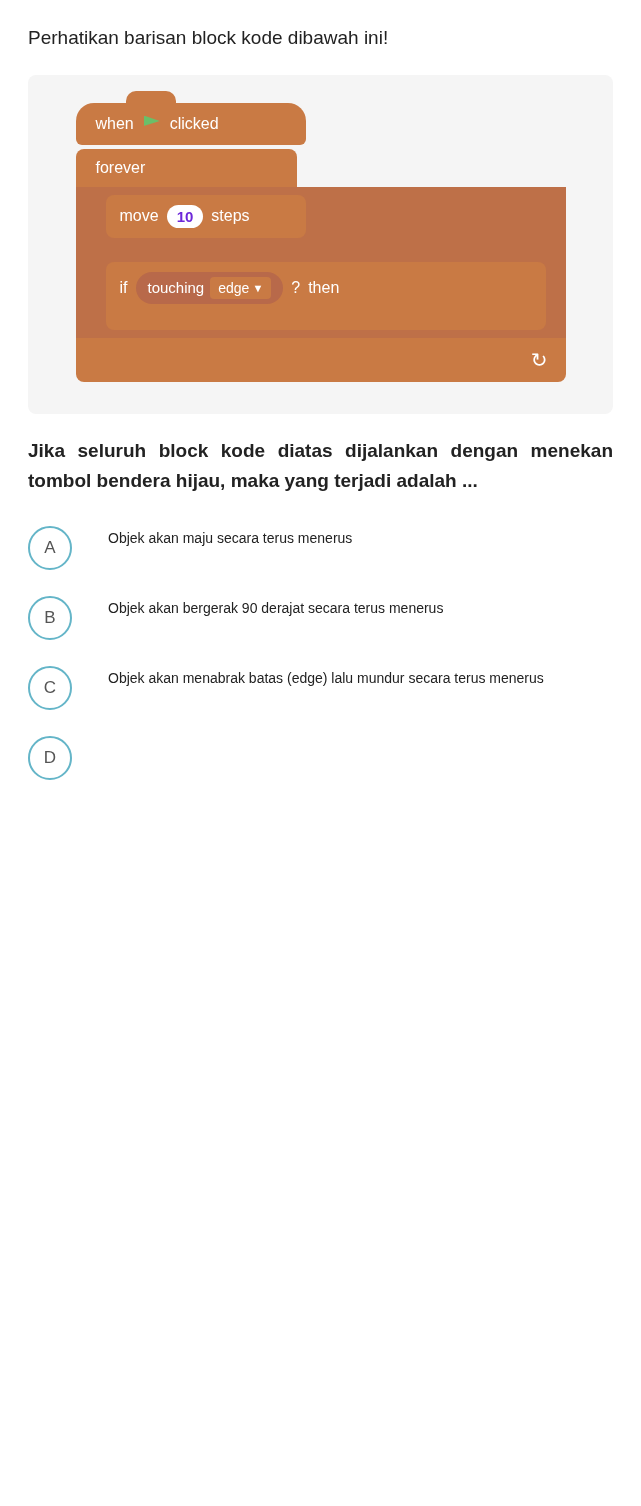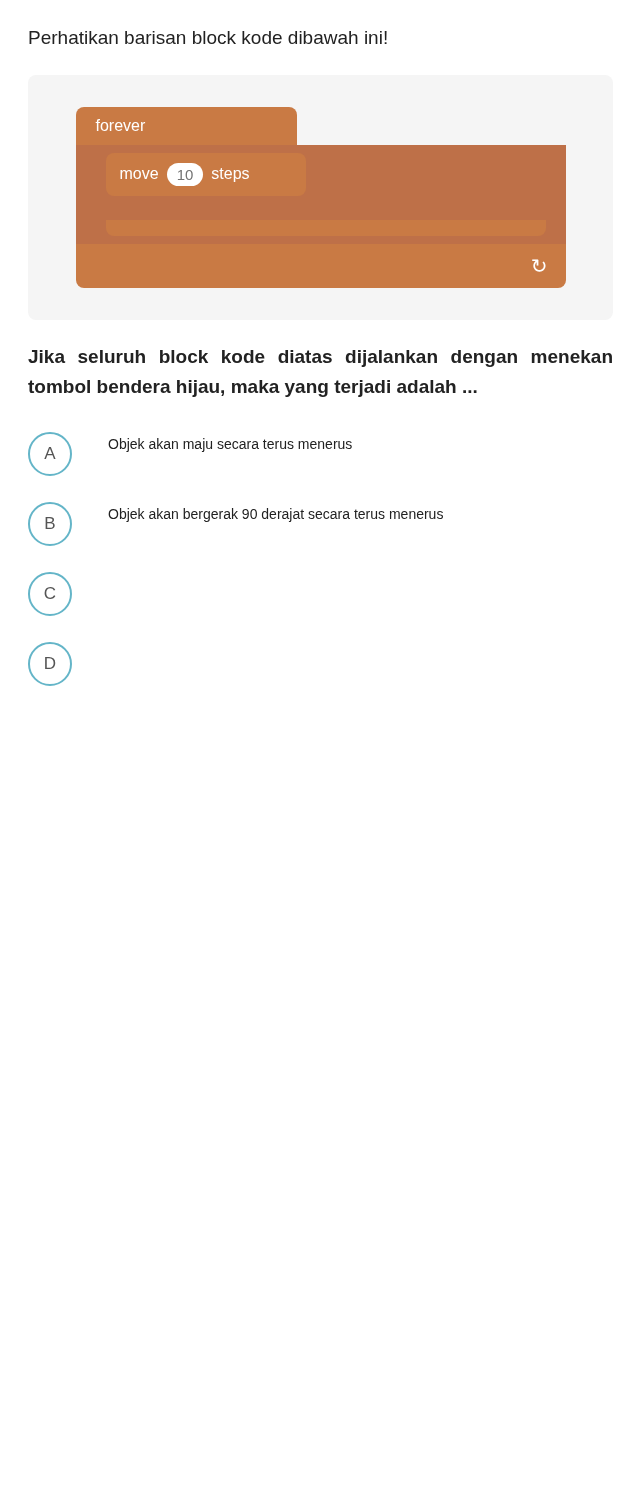--- a/index.html
+++ b/index.html
@@ -80,25 +80,25 @@
       font-size: 16px;
       display: flex;
       align-items: center;
       gap: 8px;
       width: 310px;
       margin-left: 20px;
     }
 
     .block-value {
       background: white;
-      color: #737373;
+      color: #6d28d9;
       border-radius: 12px;
       padding: 3px 10px;
       font-size: 15px;
-      font-weight: normal;
+      font-weight: bold;
     }
 
     .block-touching {
       background: #b8694a;
       border-radius: 20px;
       padding: 5px 12px;
       color: #fff;
       font-size: 15px;
       display: flex;
       align-items: center;
@@ -236,33 +236,50 @@
     }
   </style>
 </head>
 <body>
 
 <p class="question-text">Perhatikan barisan block kode dibawah ini!</p>
 
 <div class="scratch-container">
   <div class="scratch-blocks">
 
+    <div class="block-hat">
+      <span>when</span>
+      <span style="display:inline-block;width:16px;height:16px;background:#6abf69;clip-path:polygon(0 0,100% 35%,0 65%);margin:0 2px;"></span>
+      <span>clicked</span>
+    </div>
 
     <div class="forever-wrapper">
       <div class="forever-header">forever</div>
 
       <div class="forever-content">
 
         <div class="block-move">
           <span>move</span>
           <span class="block-value">10</span>
           <span>steps</span>
         </div>
 
         <div class="if-wrapper">
+          <div class="if-header">
+            <span>if</span>
+            <span class="block-touching">
+              <span>touching</span>
+              <span class="block-edge">
+                <span>edge</span>
+                <span class="dropdown-arrow">▼</span>
+              </span>
+            </span>
+            <span>?</span>
+            <span>then</span>
+          </div>
 
 
           <div class="if-bottom"></div>
         </div>
 
       </div>
 
       <div class="forever-footer">
         <span class="refresh-icon">↻</span>
       </div>
@@ -286,20 +303,21 @@
     <div class="option-circle">
       <span>B</span>
     </div>
     <div class="option-text">Objek akan bergerak 90 derajat secara terus menerus</div>
   </div>
 
   <div class="option-item">
     <div class="option-circle">
       <span>C</span>
     </div>
+    <div class="option-text">Objek akan menabrak batas (edge) lalu mundur secara terus menerus</div>
   </div>
 
   <div class="option-item">
     <div class="option-circle">
       <span>D</span>
     </div>
   </div>
 
 </div>
 

